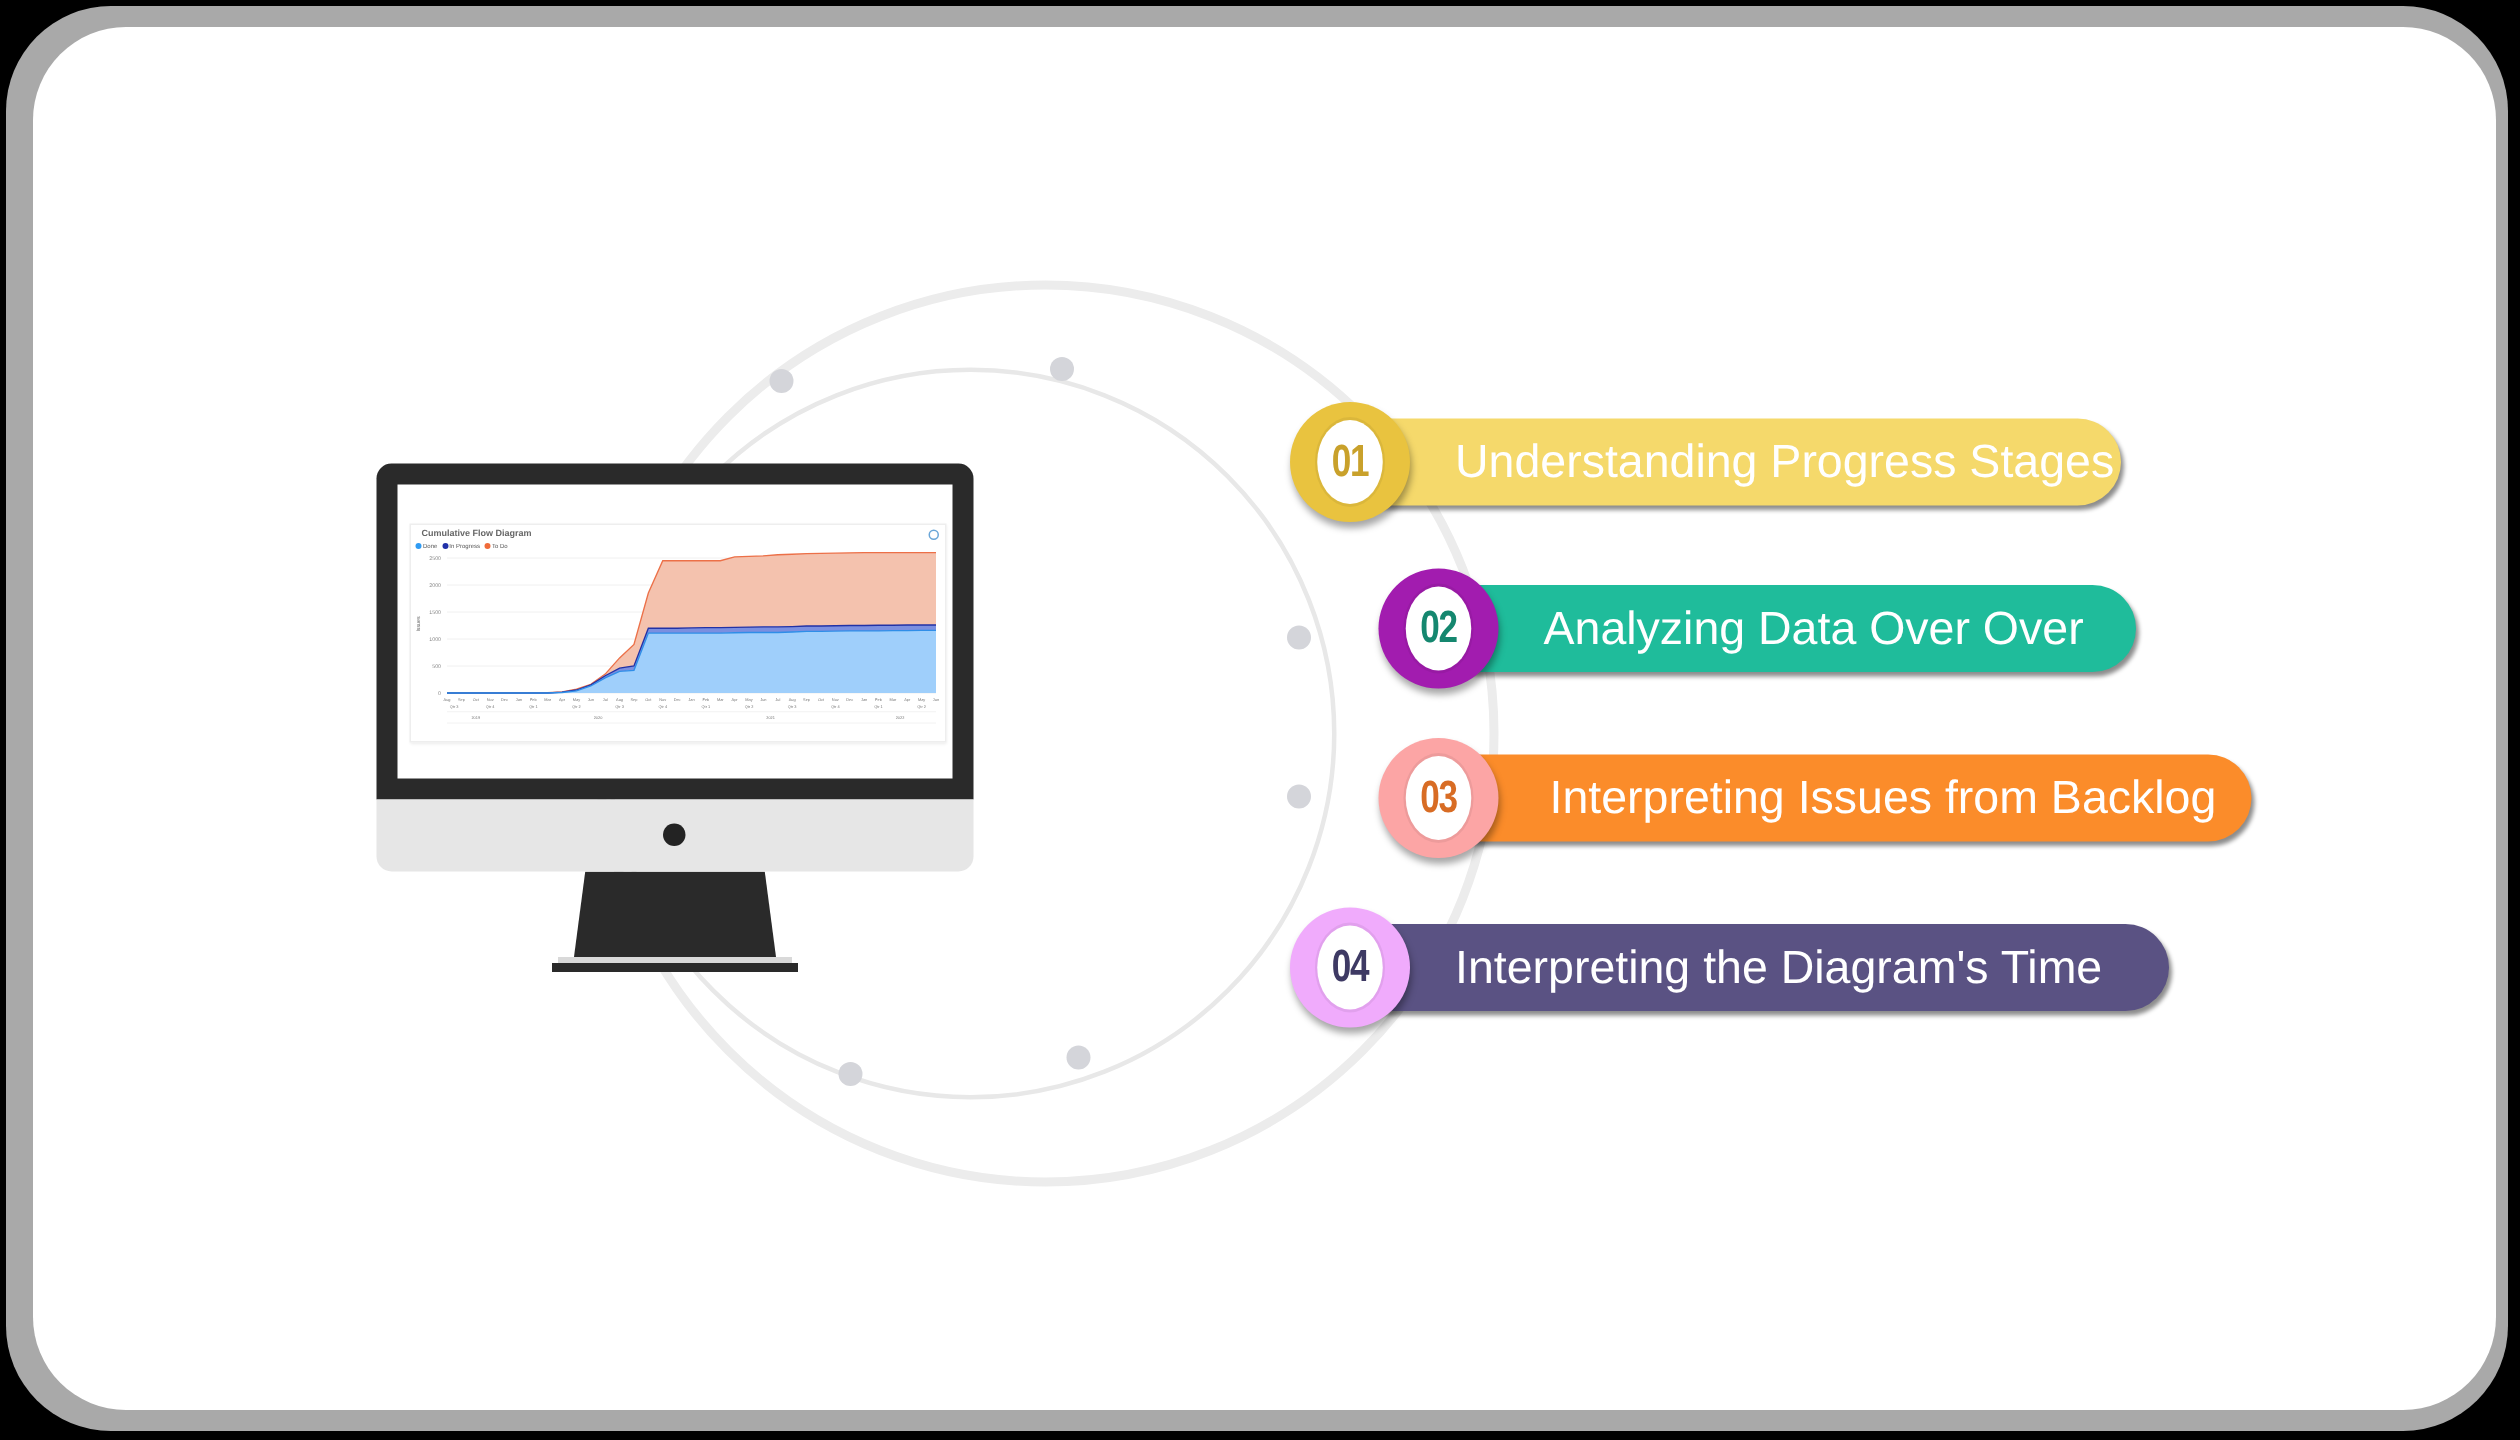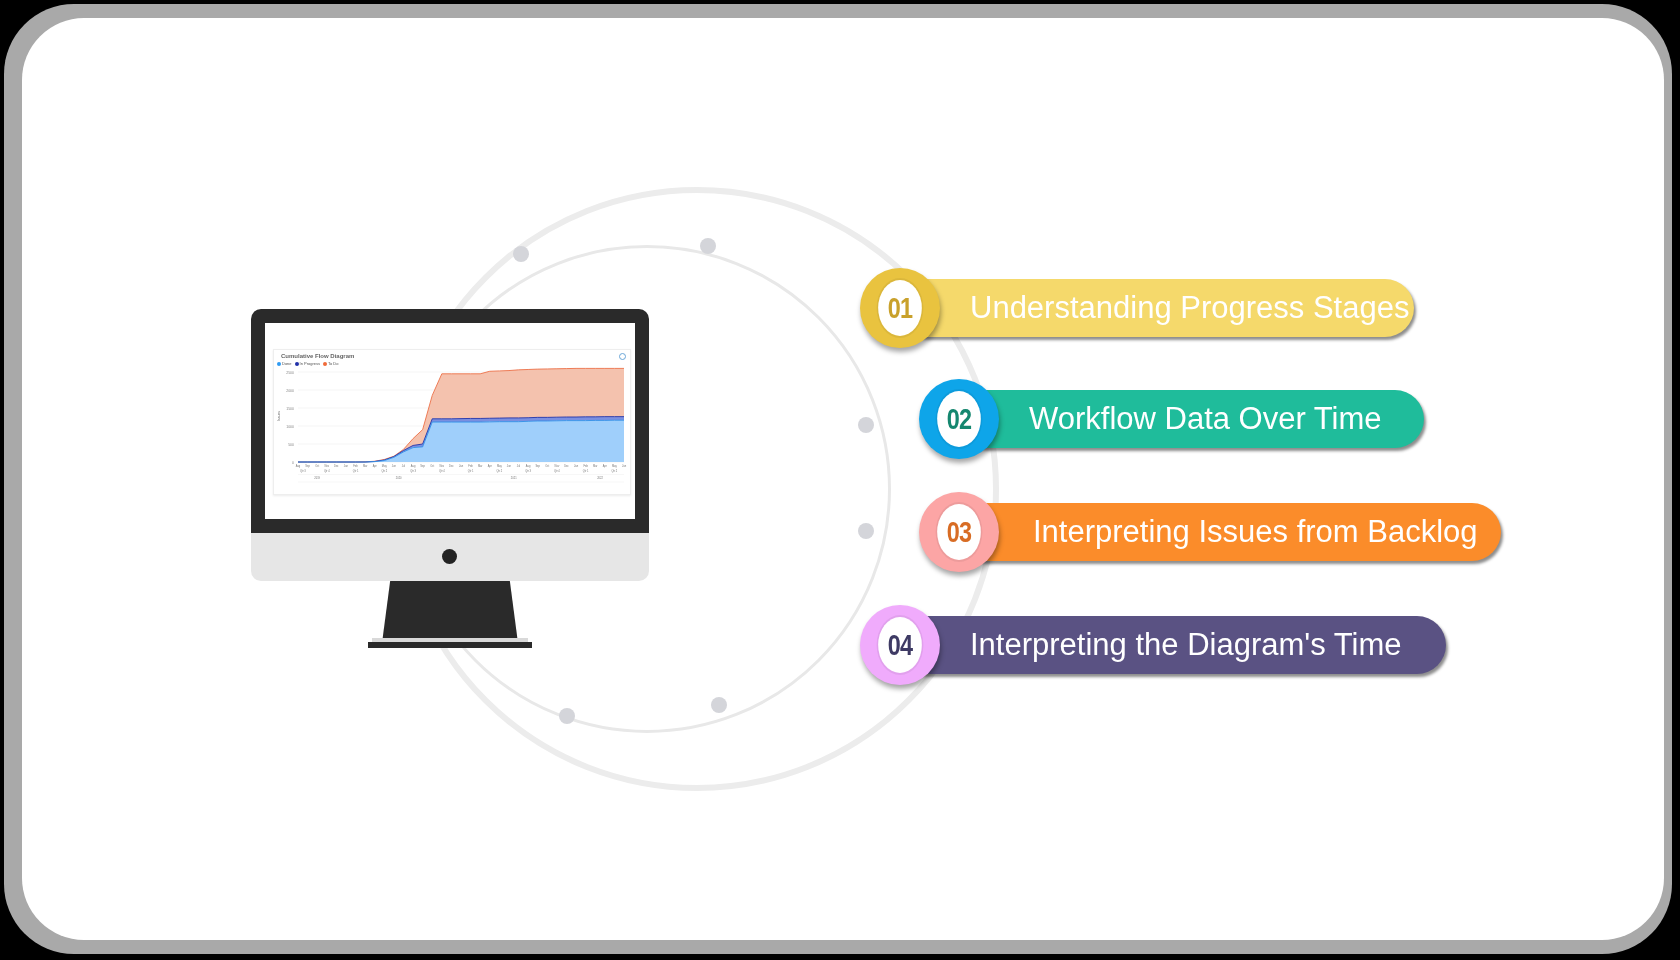--- a/index.html
+++ b/index.html
@@ -173,23 +173,23 @@
       <div class="pill" style="left:38px;width:516px;background:#f5d96b;padding-left:72px;box-sizing:border-box">
         <span>Understanding Progress Stages</span>
       </div>
       <div class="badge" style="left:0;background:#e9c33f">
         <div class="badge-inner" style="color:#c9a12b">01</div>
       </div>
     </div>
 
     <div class="step" style="left:897px;top:372px">
       <div class="pill" style="left:38px;width:467px;background:#1fbc9b;padding-left:72px;box-sizing:border-box">
-        <span>Workflow Data Over Time</span>
-      </div>
-      <div class="badge" style="left:0;background:#0ea5e9">
+        <span>Analyzing Data Over Over</span>
+      </div>
+      <div class="badge" style="left:0;background:#a21caf">
         <div class="badge-inner" style="color:#15876f">02</div>
       </div>
     </div>
 
     <div class="step" style="left:897px;top:485px">
       <div class="pill" style="left:38px;width:544px;background:#fb8c2a;padding-left:76px;box-sizing:border-box">
         <span>Interpreting Issues from Backlog</span>
       </div>
       <div class="badge" style="left:0;background:#fca5a5">
         <div class="badge-inner" style="color:#d86c24">03</div>

